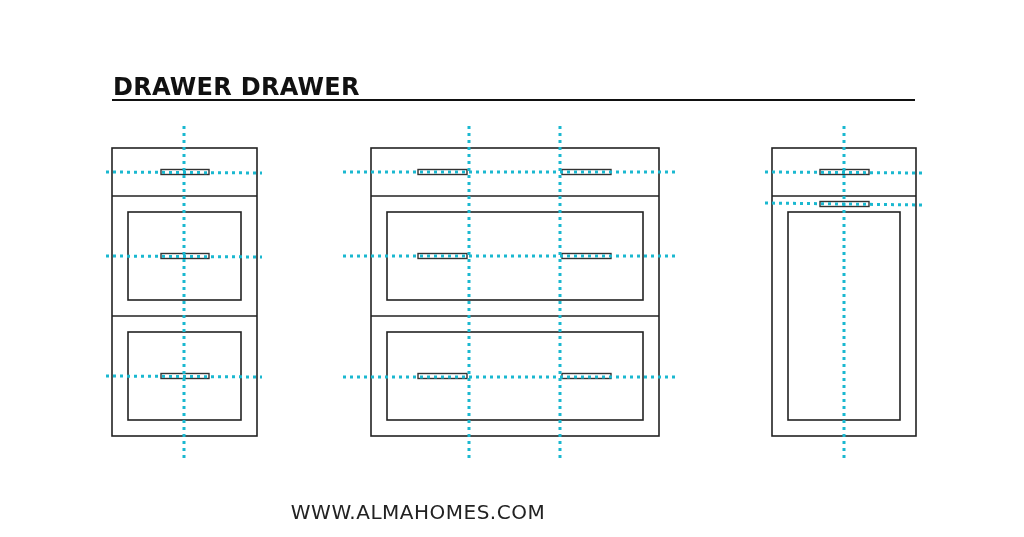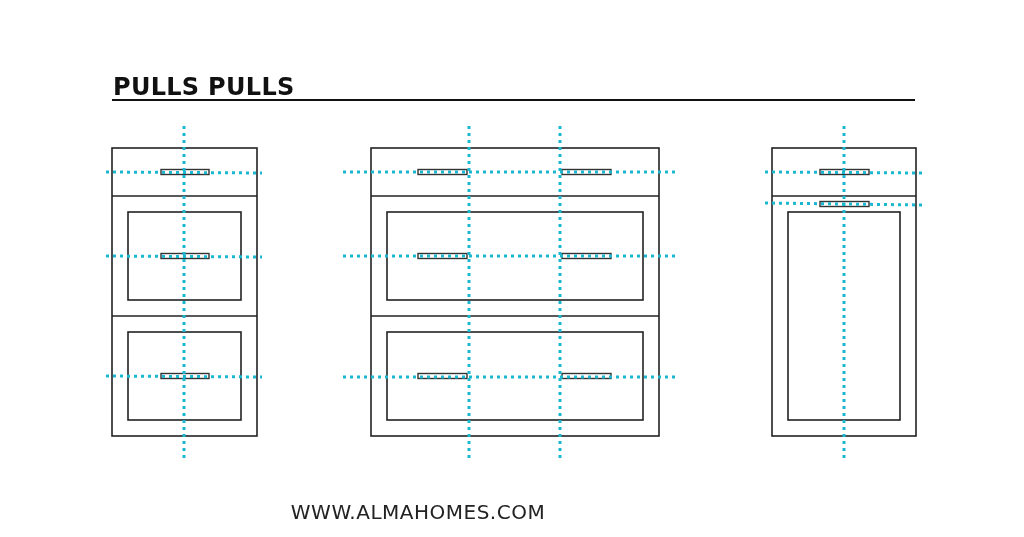--- a/index.html
+++ b/index.html
@@ -5,21 +5,21 @@
   html,body{margin:0;padding:0;background:#ffffff;}
   body{width:1024px;height:537px;position:relative;overflow:hidden;}
   .title{position:absolute;left:113px;top:73px;font-family:"DejaVu Sans",sans-serif;font-weight:bold;font-size:24px;color:#111;letter-spacing:0.3px;line-height:28px;}
   .rule{position:absolute;left:112px;top:99px;width:803px;height:2px;background:#111;}
   .footer{position:absolute;left:0;width:836px;top:500px;text-align:center;font-family:"DejaVu Sans",sans-serif;font-size:20px;color:#222;letter-spacing:0.5px;}
   svg{position:absolute;left:0;top:0;}
 </style>
 </head>
 <body>
 
-<div class="title">PULLS PULLS</div>
+<div class="title">DRAWER DRAWER</div>
 <div class="rule"></div>
 
 <svg width="1024" height="537">
   <defs>
     <style>
       .box{fill:none;stroke:#222;stroke-width:1.6;}
       .pull{fill:#fff;stroke:#333;stroke-width:1.4;}
       .guide{stroke:#1ab8d0;stroke-width:3;stroke-dasharray:3 4;fill:none;}
     </style>
   </defs>

